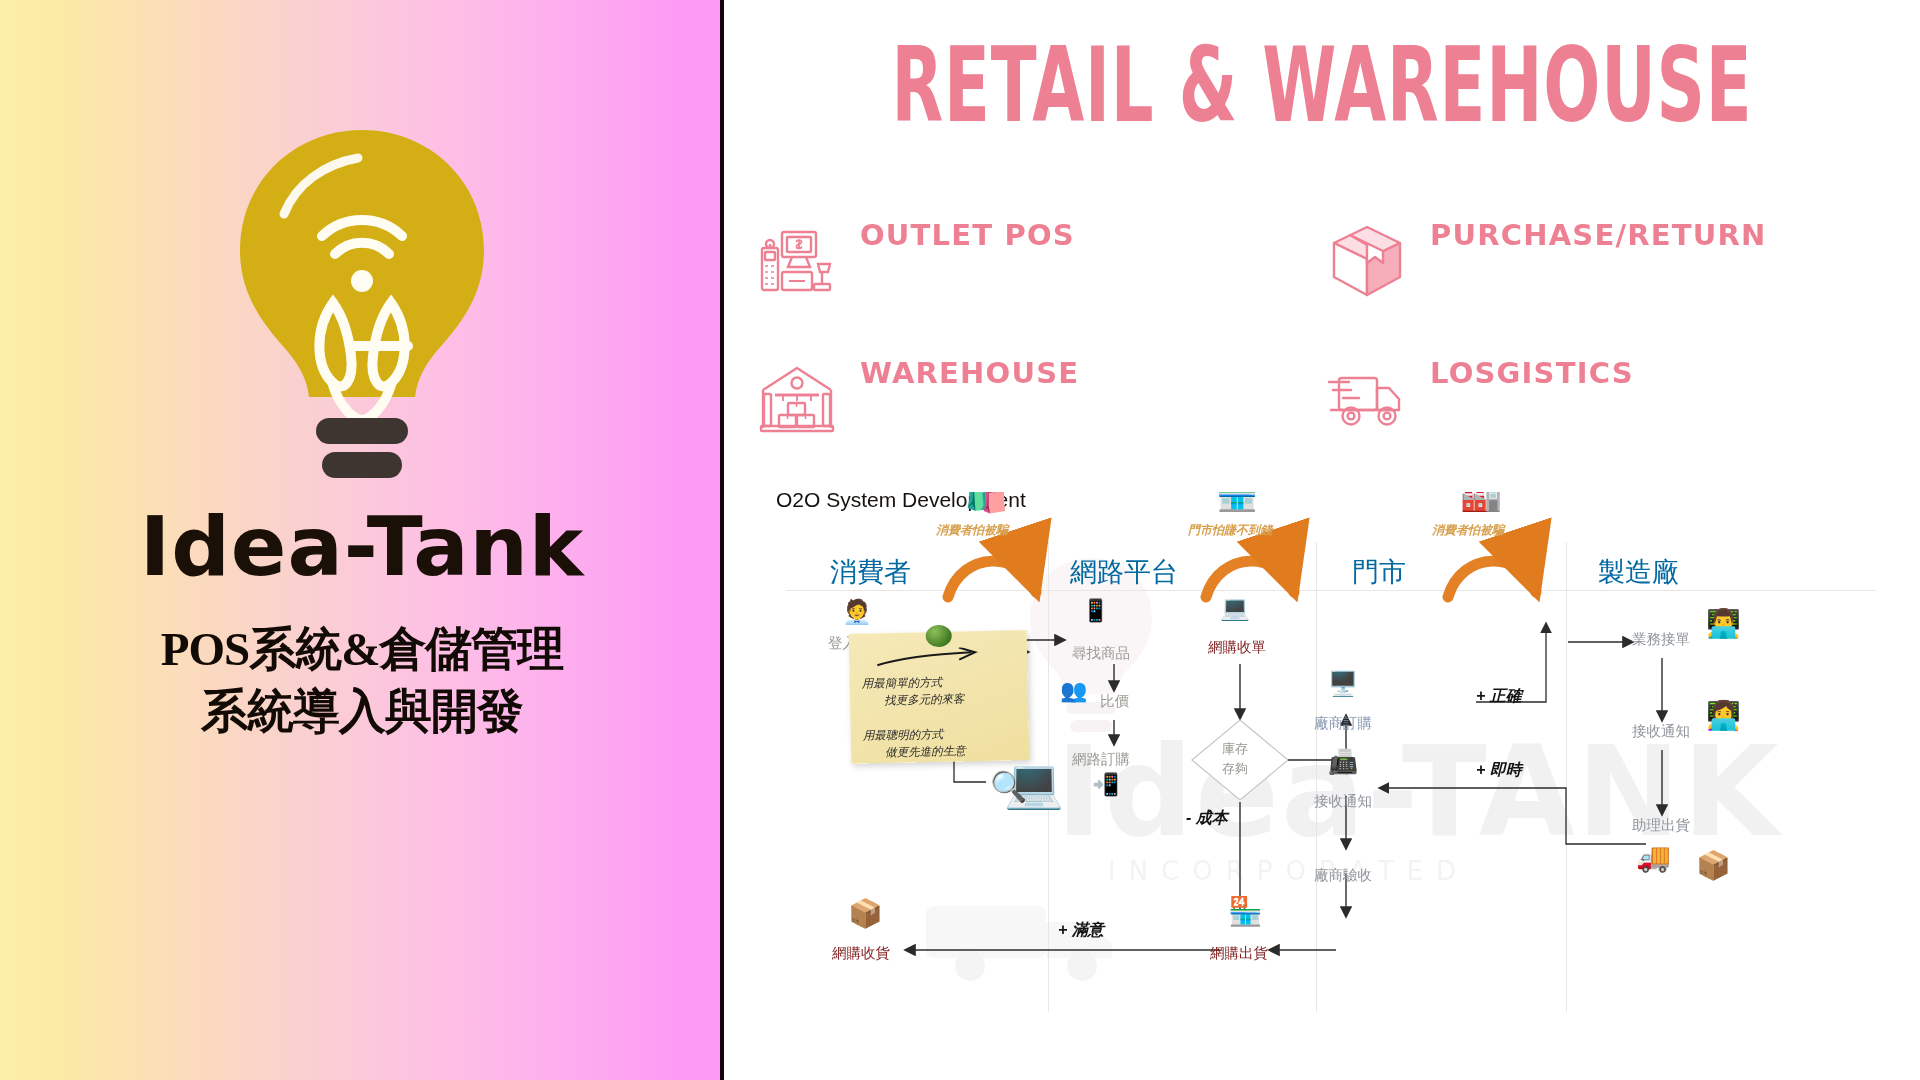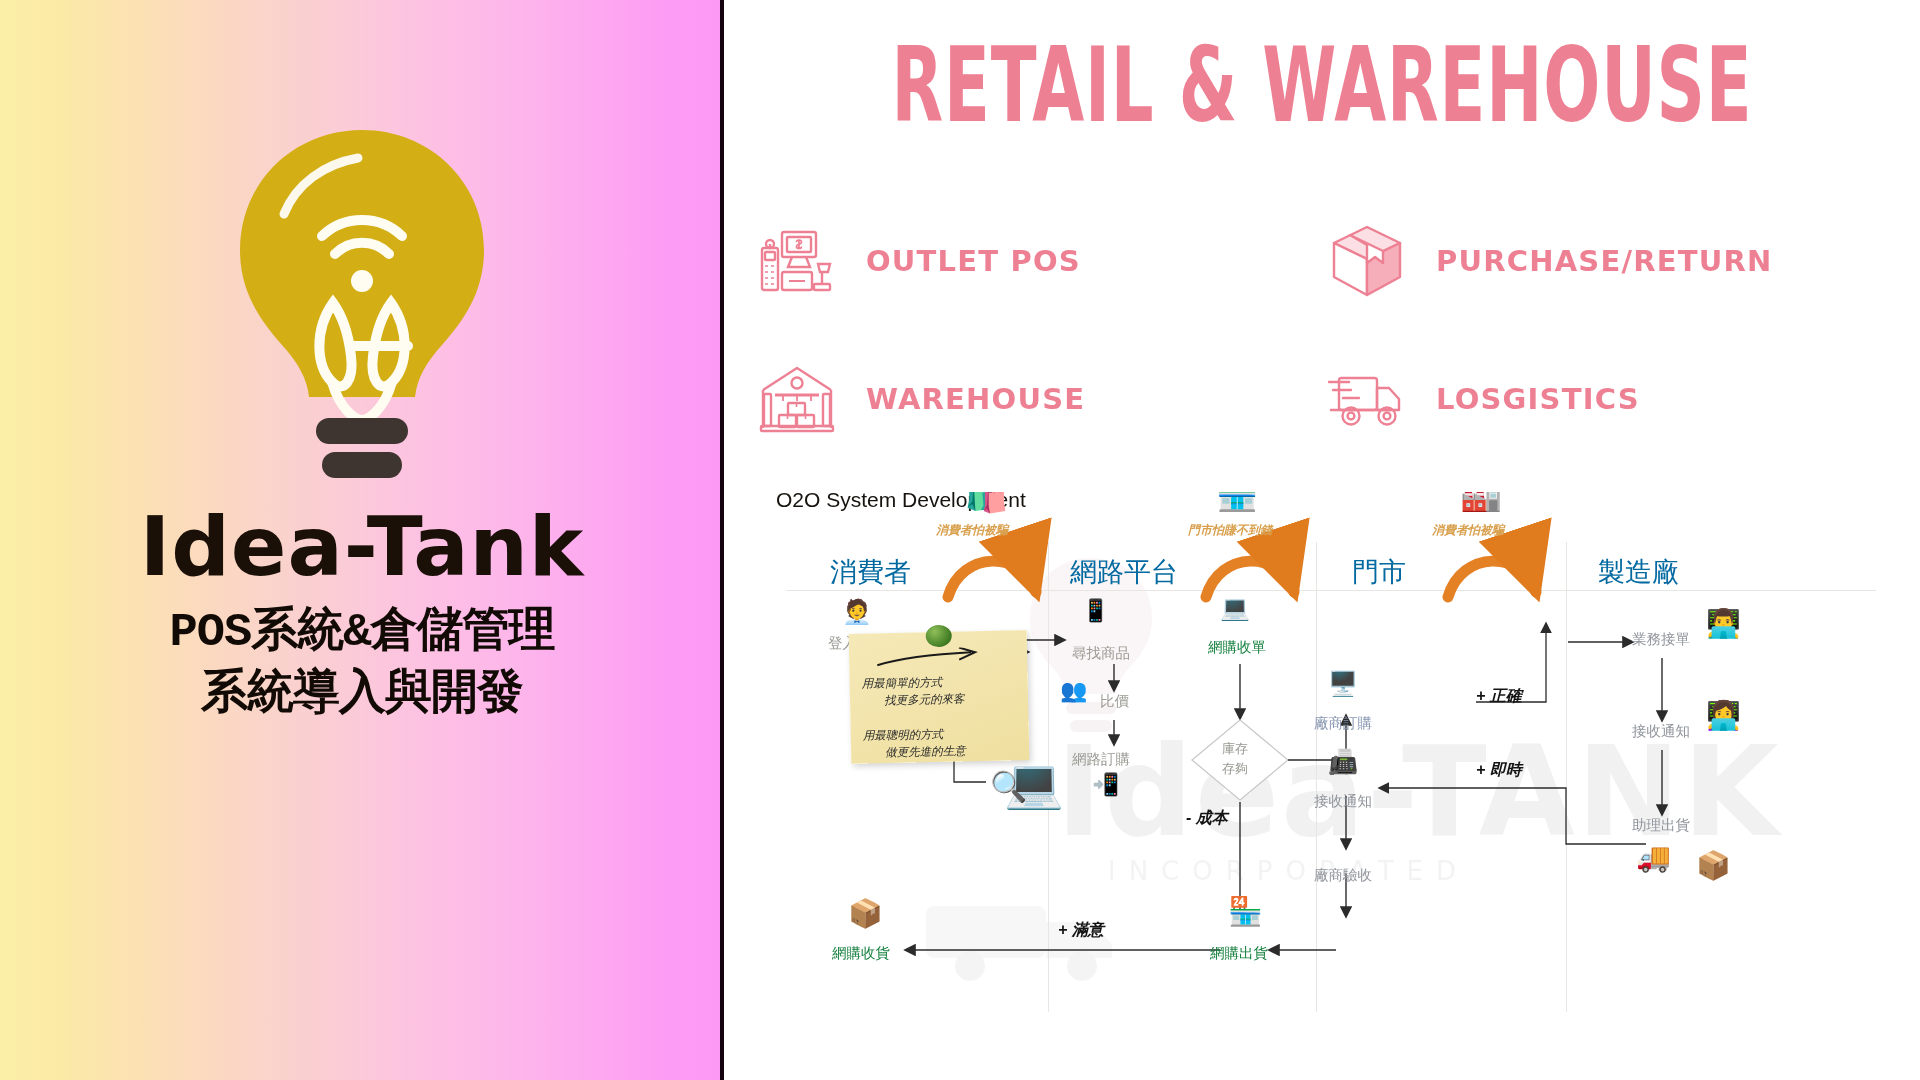--- a/index.html
+++ b/index.html
@@ -27,24 +27,24 @@
   .bulb-wrap { margin-top:118px; width:300px; height:360px; position:relative; }
   .bulb-wrap svg { display:block; width:100%; height:100%; }
 
   .brand {
     margin-top:28px;
     font-size:82px; font-weight:bold; letter-spacing:1px;
     color:#1b1008; line-height:1;
     font-family:"DejaVu Sans", sans-serif;
   }
   .subtitle {
-    margin-top:14px; text-align:center;
+    margin-top:30px; text-align:center;
     font-size:47px; font-weight:bold; line-height:1.32;
     color:#120a05;
-    font-family:Liberation Mono, monospace;
+    font-family:Liberation Serif, serif;
     letter-spacing:-1px;
   }
   .subtitle div { white-space:nowrap; }
 
   
   .right { position:relative; width:1196px; height:756px; flex:0 0 1196px; background:#fff; }
 
   .headline {
     position:absolute; left:0; right:0; top:26px;
     text-align:center;
@@ -56,21 +56,21 @@
     transform:scaleX(0.80) scaleY(1.22);
     transform-origin:center top;
     white-space:nowrap;
   }
 
   
   .features {
     position:absolute; left:30px; top:218px; width:1140px;
     display:grid; grid-template-columns:1fr 1fr; grid-row-gap:52px;
   }
-  .feat { display:flex; align-items:center; gap:26px; }
+  .feat { display:flex; align-items:flex-start; gap:20px; }
   .feat .ic { width:86px; height:86px; flex:0 0 86px; display:flex; align-items:center; justify-content:center; }
   .feat .ic svg { display:block; }
   .feat .lbl {
     font-family:"DejaVu Sans", sans-serif;
     font-weight:bold; font-size:29px; letter-spacing:1.2px;
     color:#ee8093; white-space:nowrap;
   }
 
   
   .diagram {
@@ -115,21 +115,21 @@
   .arclbl {
     position:absolute; font-size:12px; color:#d9a04e; white-space:nowrap;
     font-style:italic; font-weight:bold;
     font-family:"Liberation Sans", sans-serif;
   }
   .node {
     position:absolute; font-size:14.5px; white-space:nowrap;
     font-family:"Liberation Sans", sans-serif;
   }
   .n-grey  { color:#9a9a93; }
-  .n-green { color:#15803d; }
+  .n-green { color:#7f1d1d; }
   .n-blue  { color:#8796b0; }
   .n-slate { color:#90959c; }
   .plus {
     position:absolute; font-size:16px; color:#141414; white-space:nowrap;
     font-style:italic; font-weight:bold;
     font-family:"Liberation Sans", sans-serif;
   }
   .note {
     position:absolute; left:74px; top:140px; width:178px; height:130px;
     background:linear-gradient(160deg,#f5e9b8,#efdf9f);

